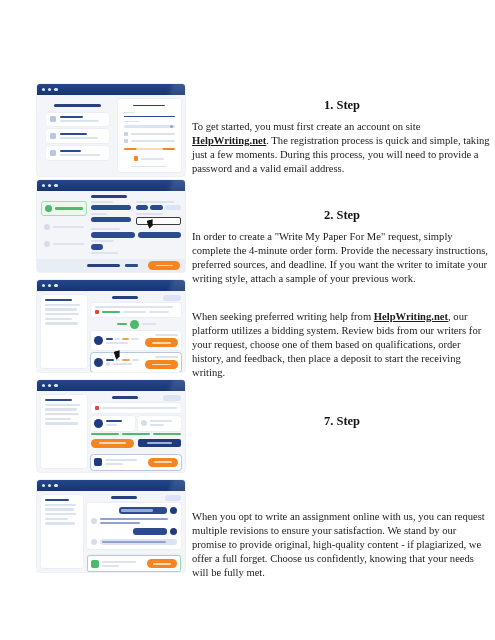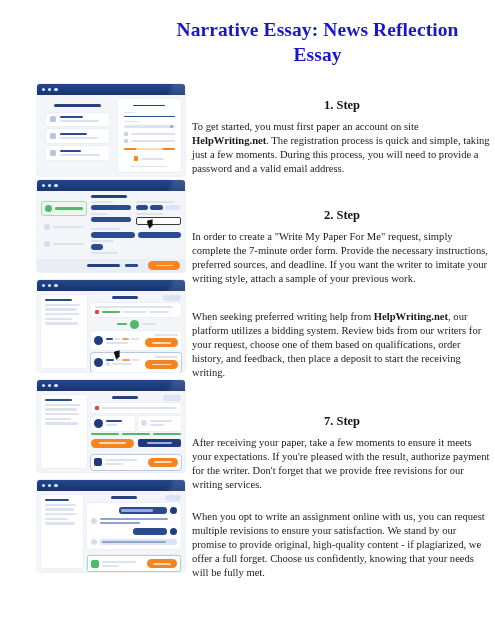--- a/index.html
+++ b/index.html
@@ -159,34 +159,33 @@
     margin: 0 0 7px 0;
   }
   .step-body {
     font-family: "Liberation Serif", serif;
     font-size: 10.6px;
     line-height: 1.33;
     color: #1b1b1b;
     text-align: left;
     margin: 0;
   }
-  .step-body b { font-weight: bold; }
+  .step-body b { font-weight: bold; text-decoration: underline; }
 
   .s1 { top: 14px; }
   .s2 { top: 28px; }
   .s3 { top: 30px; }
   .s4 { top: 34px; }
   .s5 { top: 30px; }
 </style>
 </head>
 <body>
 
 <div class="page">
 
-  <div class="doc-title">Narrative Essay: News Reflection Essay</div>
 
   <div class="row row-1">
 
     <div class="thumb">
       <div class="thumb-bar">
         <span class="dot"></span>
         <span class="dot"></span>
         <span class="dot"></span>
       </div>
       <div class="thumb-body">
@@ -240,21 +239,21 @@
             <div class="ln lt" style="width:45%;"></div>
           </div>
           <div class="ln lt" style="width:70%;margin:2px auto 0;"></div>
 
         </div>
       </div>
     </div>
 
     <div class="step s1">
       <div class="step-title">1. Step</div>
-      <p class="step-body"><span>To get started, you must first paper an account on site </span><b>HelpWriting.net</b><span>. The registration process is quick and simple, taking just a few moments. During this process, you will need to provide a password and a valid email address.</span></p>
+      <p class="step-body"><span>To get started, you must first create an account on site </span><b>HelpWriting.net</b><span>. The registration process is quick and simple, taking just a few moments. During this process, you will need to provide a password and a valid email address.</span></p>
     </div>
   </div>
 
   <div class="row row-2">
 
     <div class="thumb">
       <div class="thumb-bar">
         <span class="dot"></span>
         <span class="dot"></span>
         <span class="dot"></span>
@@ -327,21 +326,21 @@
           <div style="flex:1;"></div>
           <div class="btn-or" style="width:38px;">
               <div class="ln" style="width:55%;"></div>
             </div>
         </div>
       </div>
     </div>
 
     <div class="step s2">
       <div class="step-title">2. Step</div>
-      <p class="step-body">In order to create a "Write My Paper For Me" request, simply complete the 7-minute order form. Provide the necessary instructions, preferred sources, and deadline. If you want the writer to imitate your writing style, attach a sample of your previous work.</p>
+      <p class="step-body">In order to create a "Write My Paper For Me" request, simply complete the 4-minute order form. Provide the necessary instructions, preferred sources, and deadline. If you want the writer to imitate your writing style, attach a sample of your previous work.</p>
     </div>
   </div>
 
   <div class="row row-3">
 
     <div class="thumb">
       <div class="thumb-bar">
         <span class="dot"></span>
         <span class="dot"></span>
         <span class="dot"></span>
@@ -492,21 +491,20 @@
                 <div class="ln" style="width:62%;"></div>
               </div>
           </div>
 
         </div>
       </div>
     </div>
 
     <div class="step s4">
       <div class="step-title">7. Step</div>
-      <p class="step-body">After receiving your paper, take a few moments to ensure it meets your expectations. If you're pleased with the result, authorize payment for the writer. Don't forget that we provide free revisions for our writing services.</p>
     </div>
   </div>
 
   <div class="row row-5">
 
     <div class="thumb">
       <div class="thumb-bar">
         <span class="dot"></span>
         <span class="dot"></span>
         <span class="dot"></span>

